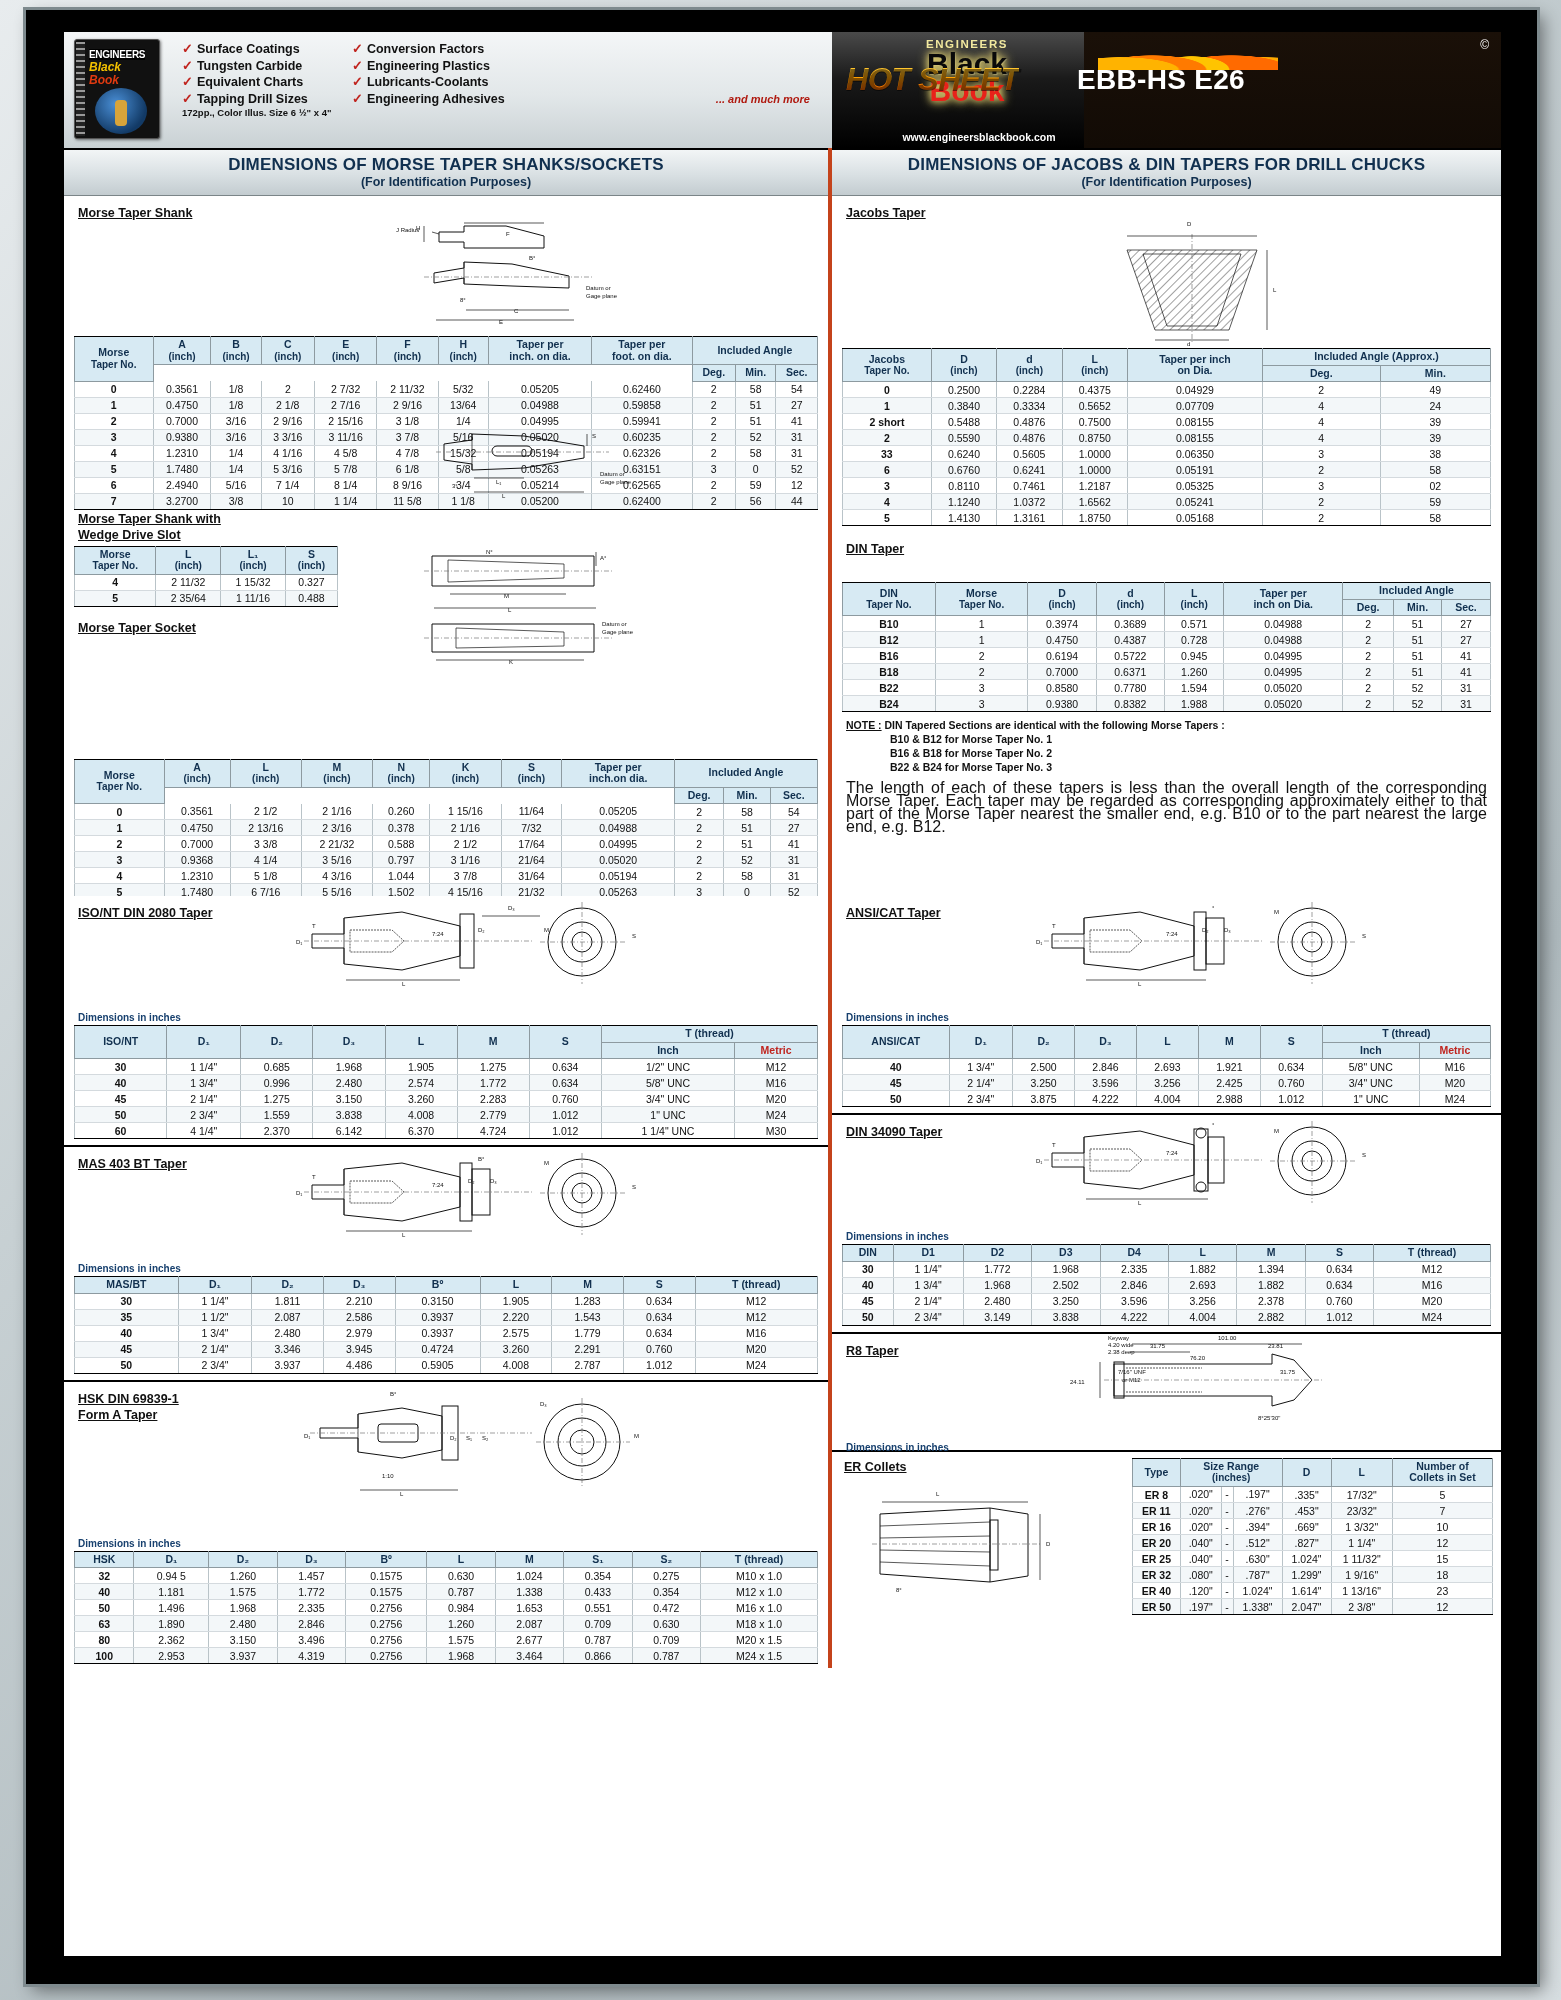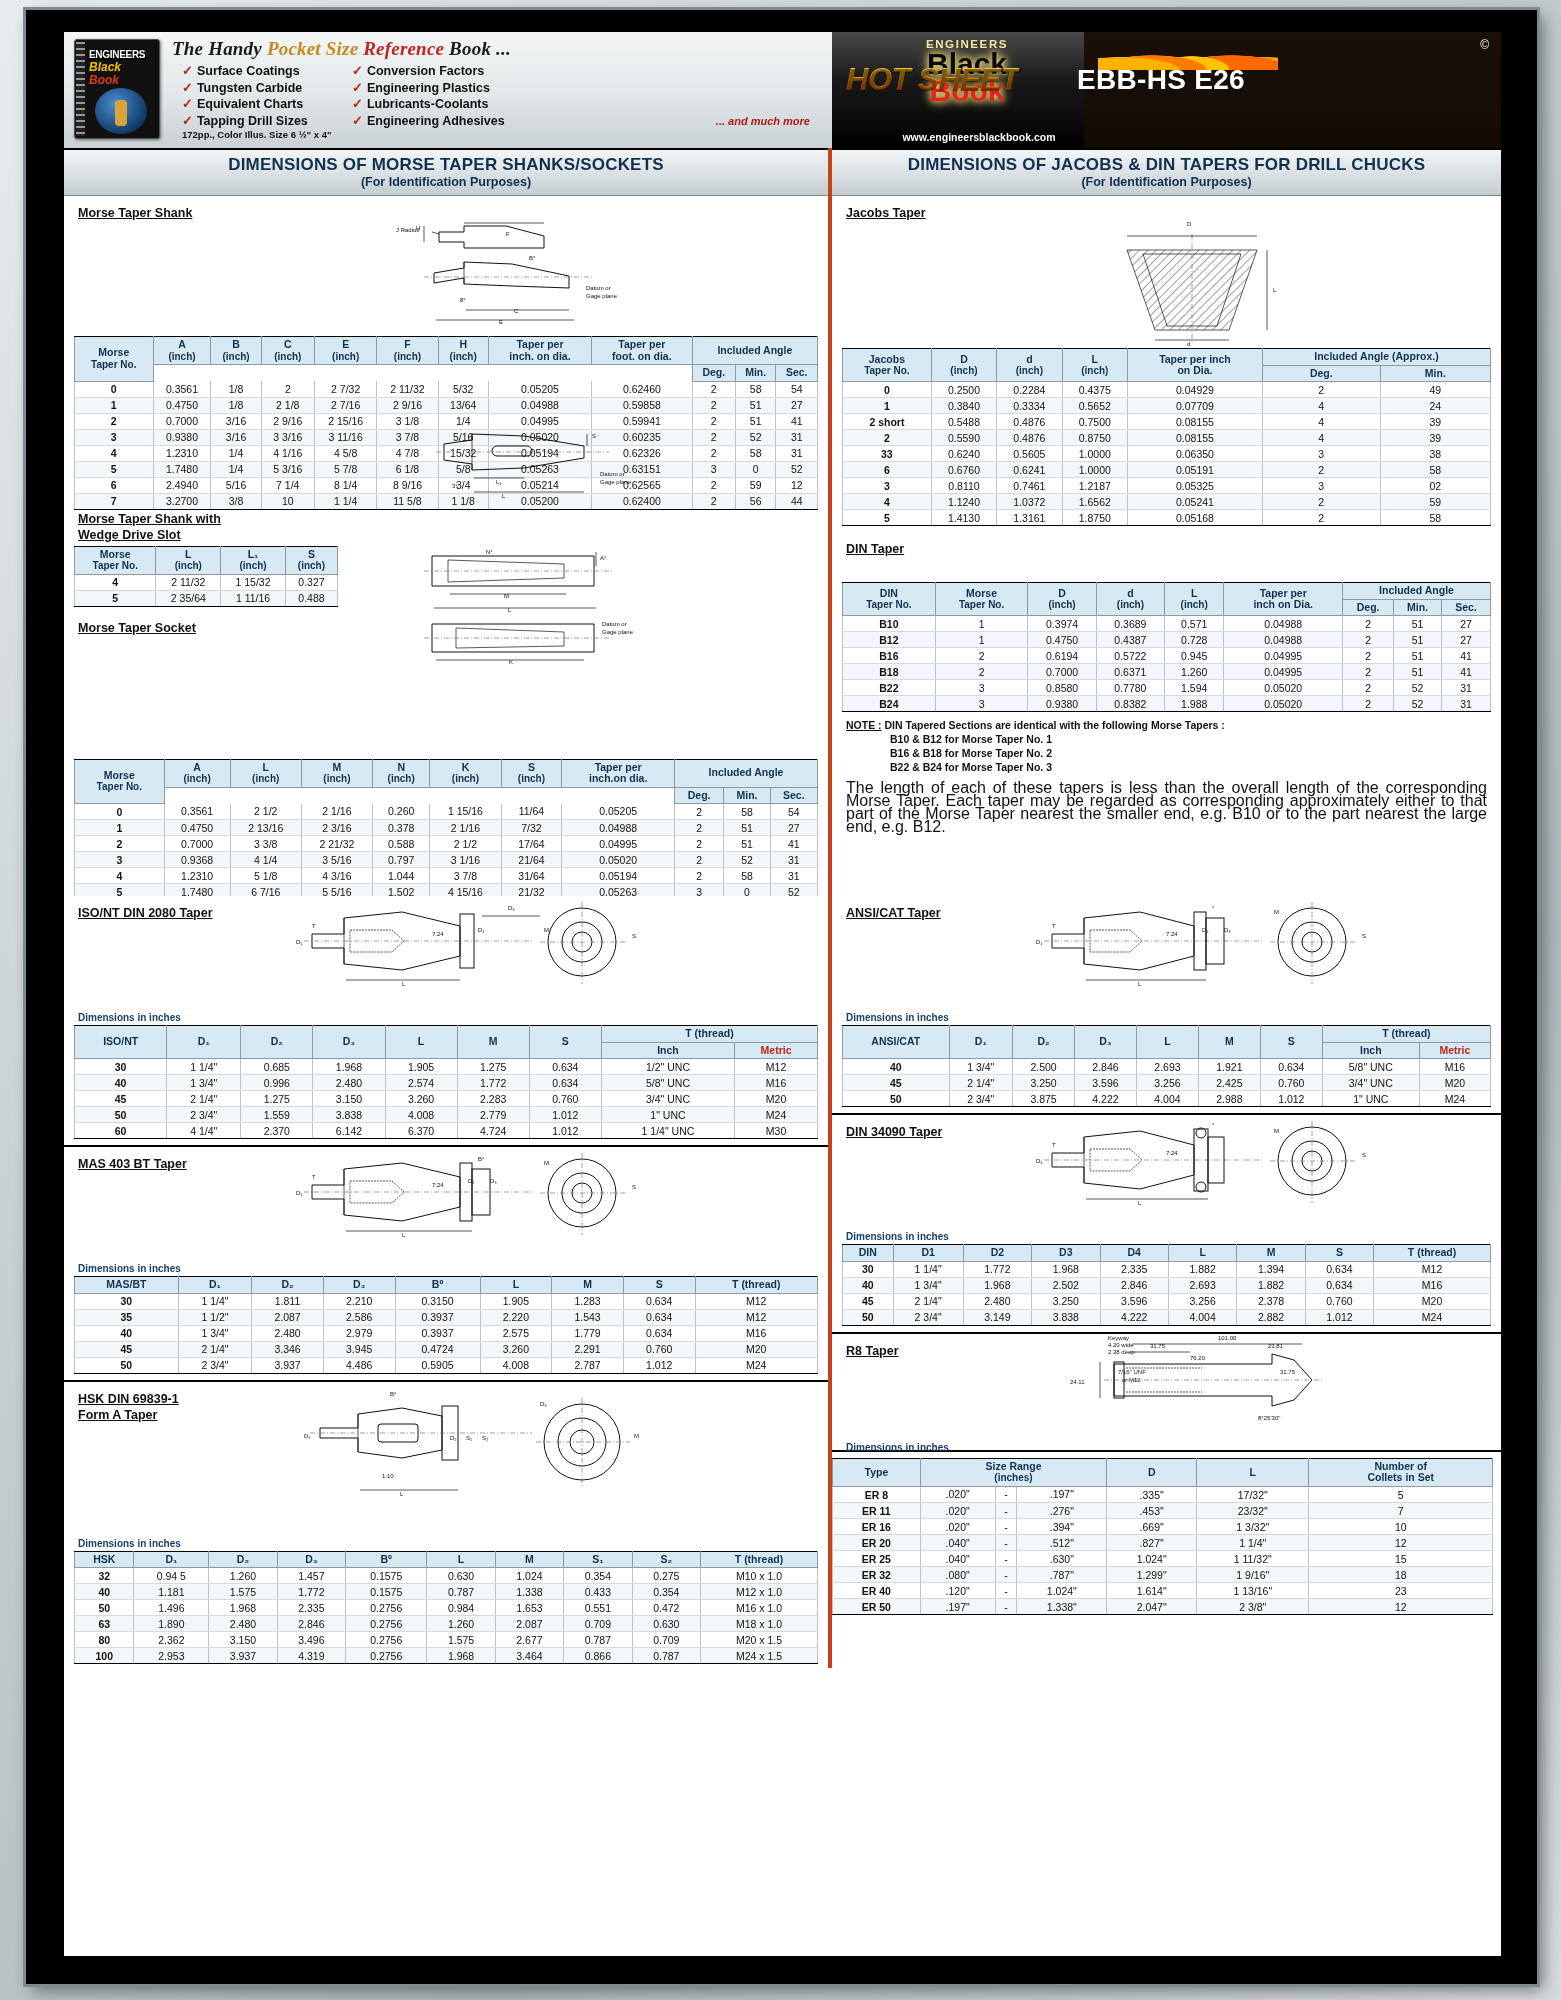--- a/index.html
+++ b/index.html
@@ -160,21 +160,20 @@
     <div id="hdr-left">
       <div id="bookimg">
         <div class="spiral"></div>
         <div class="bb1">ENGINEERS</div>
         <div class="bb2">Black</div>
         <div class="bb3">Book</div>
         <div class="globe"></div>
         <div class="fig"></div>
       </div>
       <div id="hdr-txt">
-        <div id="tagline"><span>The Handy </span><span class="hl">Pocket Size</span><span class="hl2"> Reference</span><span> Book ...</span></div>
         <div id="feat">
           <ul class="c1">
             <li><span class="ck">✓</span><span>Surface Coatings</span></li>
             <li><span class="ck">✓</span><span>Tungsten Carbide</span></li>
             <li><span class="ck">✓</span><span>Equivalent Charts</span></li>
             <li><span class="ck">✓</span><span>Tapping Drill Sizes</span></li>
           </ul>
           <ul class="c2">
             <li><span class="ck">✓</span><span>Conversion Factors</span></li>
             <li><span class="ck">✓</span><span>Engineering Plastics</span></li>
@@ -1324,20 +1323,38 @@
           <path class="lnT" d="M78 28 L78 64"></path>
           <text class="lblS" x="96" y="40">7/16" UNF</text>
           <text class="lblS" x="100" y="48">or M12</text>
           <text class="lblS" x="258" y="40">31.75</text>
           <text class="lblS" x="236" y="86">8°25'30"</text>
         </svg>
         <div class="dimnote" style="margin-top:84px">Dimensions in inches</div>
       </div>
 
       <div style="display:flex;border-top:2px solid #000;">
+        <div style="flex:0 0 300px;position:relative;padding:6px 8px;">
+          <div class="subhead">ER Collets</div>
+          <svg style="margin-top:6px" width="270" height="120">
+            <path class="ln" d="M40 34 L150 28 L188 34 L188 96 L150 102 L40 94 Z"></path>
+            <path class="lnT" d="M40 46 L150 42"></path>
+            <path class="lnT" d="M40 58 L150 56"></path>
+            <path class="lnT" d="M40 70 L150 72"></path>
+            <path class="lnT" d="M40 82 L150 86"></path>
+            <path class="ln" d="M150 28 L150 102"></path>
+            <rect class="ln" x="150" y="40" width="8" height="50" fill="#ddd"></rect>
+            <path class="dash" d="M32 64 L200 64"></path>
+            <text class="lblS" x="96" y="16">L</text>
+            <path class="lnT" d="M42 22 L188 22"></path>
+            <text class="lblS" x="206" y="66">D</text>
+            <path class="lnT" d="M200 34 L200 100"></path>
+            <text class="lblS" x="56" y="112">8°</text>
+          </svg>
+        </div>
         <div style="flex:1;padding:6px 8px 6px 0">
           <table class="dt">
             <thead>
               <tr>
                 <th rowspan="2">Type</th>
                 <th colspan="3"><span>Size Range</span><br><span class="u">(inches)</span></th>
                 <th rowspan="2">D</th>
                 <th rowspan="2">L</th>
                 <th rowspan="2"><span>Number of</span><br><span>Collets in Set</span></th>
               </tr>

